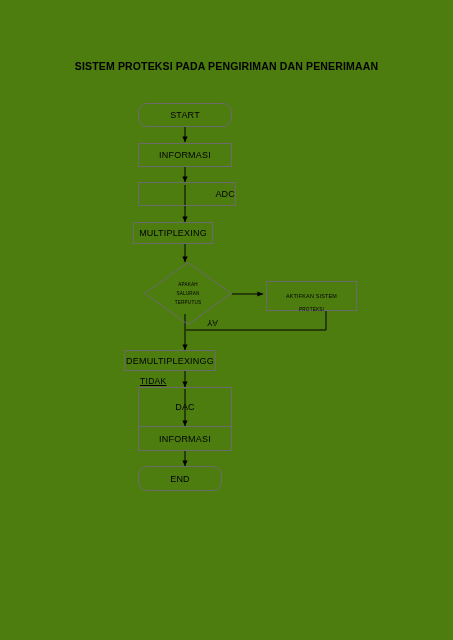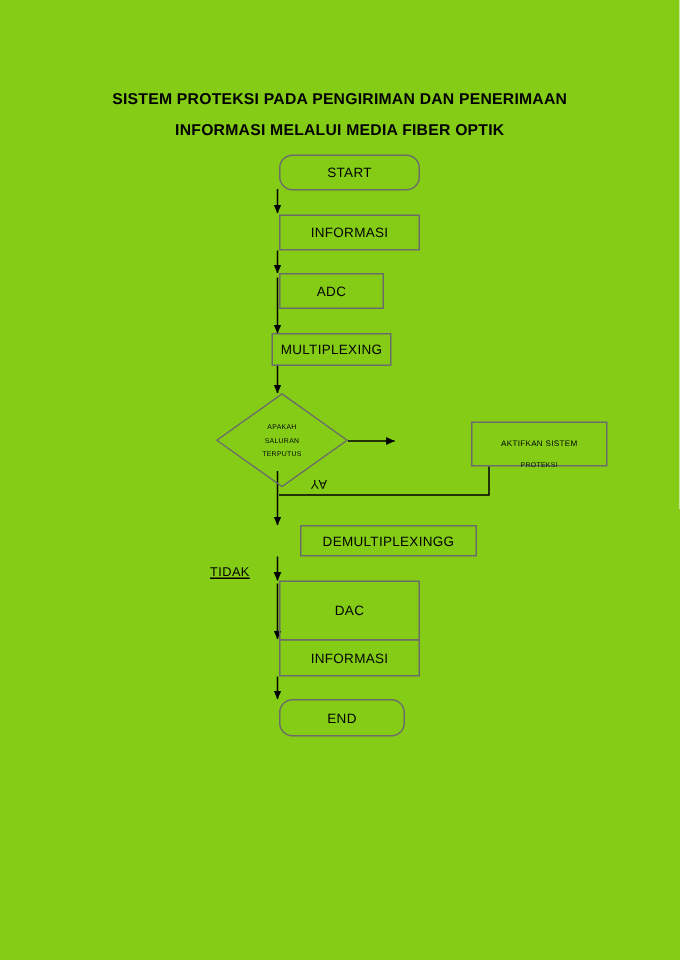--- a/index.html
+++ b/index.html
@@ -8,21 +8,21 @@
     background: #ffffff;
   }
   body {
     font-family: "Liberation Sans", sans-serif;
     color: #000000;
   }
   #page {
     position: relative;
     width: 453px;
     height: 640px;
-    background: #84cc16;
+    background: #4d7c0f;
     overflow: hidden;
   }
   #title-block {
     position: absolute;
     left: 0;
     top: 56px;
     width: 453px;
     text-align: center;
   }
   .title-line {
@@ -43,21 +43,20 @@
     position: absolute;
     box-sizing: border-box;
     border: 1px solid #6b6b6b;
     background: transparent;
     display: flex;
     align-items: center;
     justify-content: center;
     font-size: 9px;
     letter-spacing: 0.2px;
     white-space: nowrap;
-    margin-left: 48px;
   }
   .node.terminator {
     border-radius: 9px;
   }
   .node.process {
     border-radius: 0;
   }
   .diamond-wrap {
     position: absolute;
     display: flex;
@@ -109,21 +108,20 @@
     justify-content: center;
   }
 </style>
 </head>
 <body>
 
 <div id="page">
 
   <div id="title-block">
     <div class="title-line">SISTEM PROTEKSI PADA PENGIRIMAN DAN PENERIMAAN</div>
-    <div class="title-line">INFORMASI MELALUI MEDIA FIBER OPTIK</div>
   </div>
 
   <svg id="flow" viewBox="0 0 453 640">
     <defs>
       <marker id="arw" markerWidth="7" markerHeight="7" refX="5.6" refY="3" orient="auto">
         <path d="M0,0.4 L5.8,3 L0,5.6 z" fill="#000000"></path>
       </marker>
     </defs>
     <g stroke="#000000" stroke-width="1" fill="none">
       <line x1="185" y1="126" x2="185" y2="142" marker-end="url(#arw)"></line>
@@ -140,21 +138,21 @@
   </svg>
 
   <div class="node terminator" style="left:138px; top:103px; width:94px; height:24px;">
     <span>START</span>
   </div>
 
   <div class="node process" style="left:138px; top:143px; width:94px; height:24px;">
     <span>INFORMASI</span>
   </div>
 
-  <div class="node process" style="left:138px; top:182px; width:70px; height:24px;">
+  <div class="node process" style="left:138px; top:182px; width:98px; height:24px;justify-content:flex-end;">
     <span>ADC</span>
   </div>
 
   <div class="node process" style="left:133px; top:222px; width:80px; height:22px;">
     <span>MULTIPLEXING</span>
   </div>
 
   <div class="diamond-wrap" style="left:144px; top:262px; width:88px; height:63px;">
     <svg class="diamond-shape" viewBox="0 0 88 63" preserveAspectRatio="none">
       <polygon points="44,0.6 87.4,31.5 44,62.4 0.6,31.5" fill="none" stroke="#6b6b6b" stroke-width="1"></polygon>
@@ -166,21 +164,21 @@
     </div>
   </div>
 
   <div class="node process" style="left:266px; top:281px; width:91px; height:30px;">
     <div class="boxtext-stack">
       <span style="font-size:5.4px; letter-spacing:0.2px;">AKTIFKAN SISTEM</span>
       <span class="clipped-line">PROTEKSI</span>
     </div>
   </div>
 
-  <div class="node process" style="left:152px; top:350px; width:118px; height:21px;">
+  <div class="node process" style="left:124px; top:350px; width:92px; height:21px;">
     <span>DEMULTIPLEXINGG</span>
   </div>
 
   <div class="node process" style="left:138px; top:387px; width:94px; height:40px;">
     <span>DAC</span>
   </div>
 
   <div class="node process" style="left:138px; top:426px; width:94px; height:25px;">
     <span>INFORMASI</span>
   </div>

